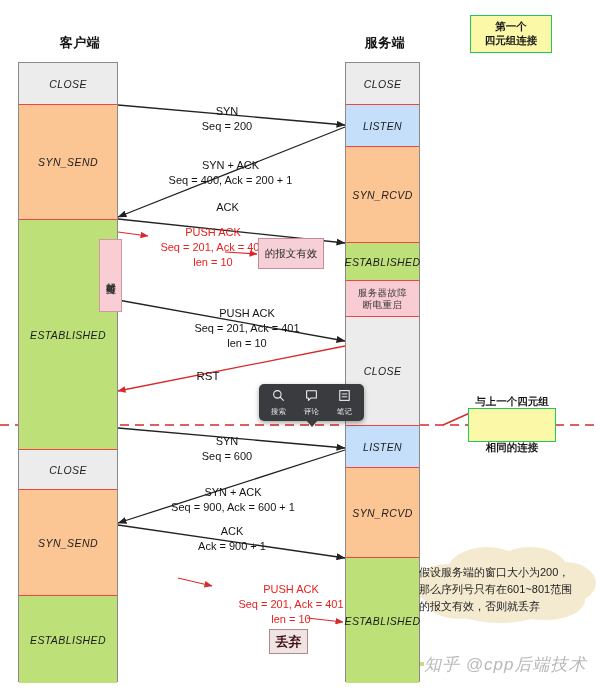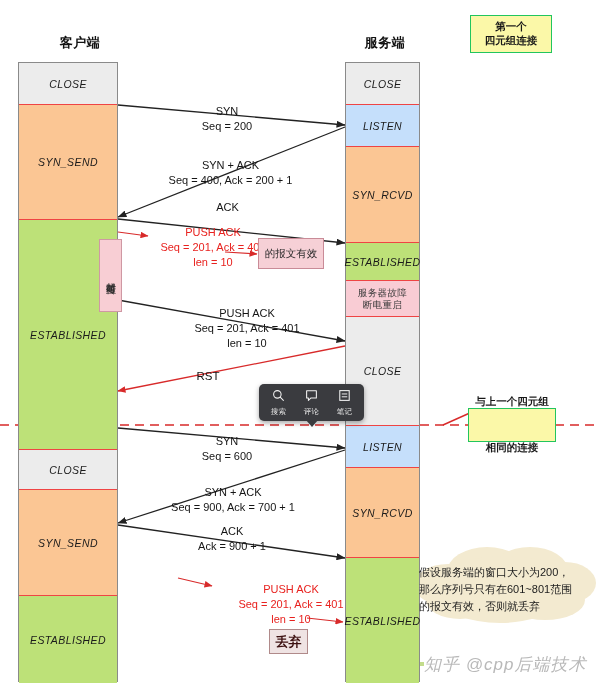--- a/index.html
+++ b/index.html
@@ -219,21 +219,21 @@
     <span class="l1">RST</span>
   </div>
 
   <div class="pkt" style="left:152px;top:434px;width:150px;">
     <span class="l1">SYN</span>
     <span class="l2">Seq = 600</span>
   </div>
 
   <div class="pkt" style="left:128px;top:485px;width:210px;">
     <span class="l1">SYN + ACK</span>
-    <span class="l2">Seq = 900,  Ack =  700 + 1</span>
+    <span class="l2">Seq = 900,  Ack =  600 + 1</span>
   </div>
 
   <div class="pkt" style="left:152px;top:524px;width:160px;">
     <span class="l1">ACK</span>
     <span class="l2">Ack = 900 + 1</span>
   </div>
 
   <div class="pkt red" style="left:196px;top:582px;width:190px;">
     <span class="l1">PUSH ACK</span>
     <span class="l2">Seq = 201,  Ack = 401</span>

